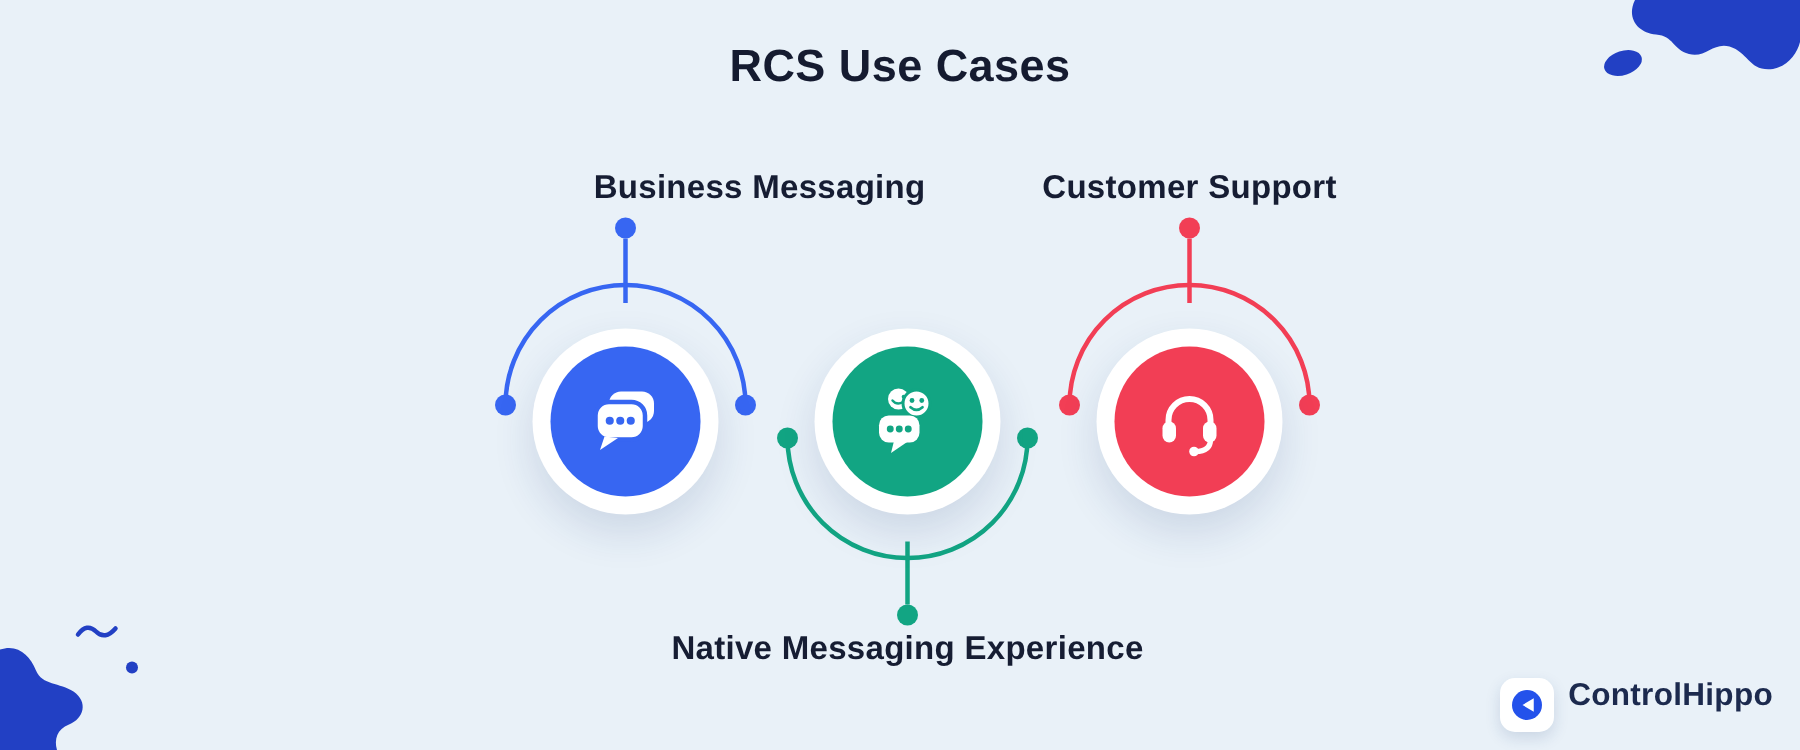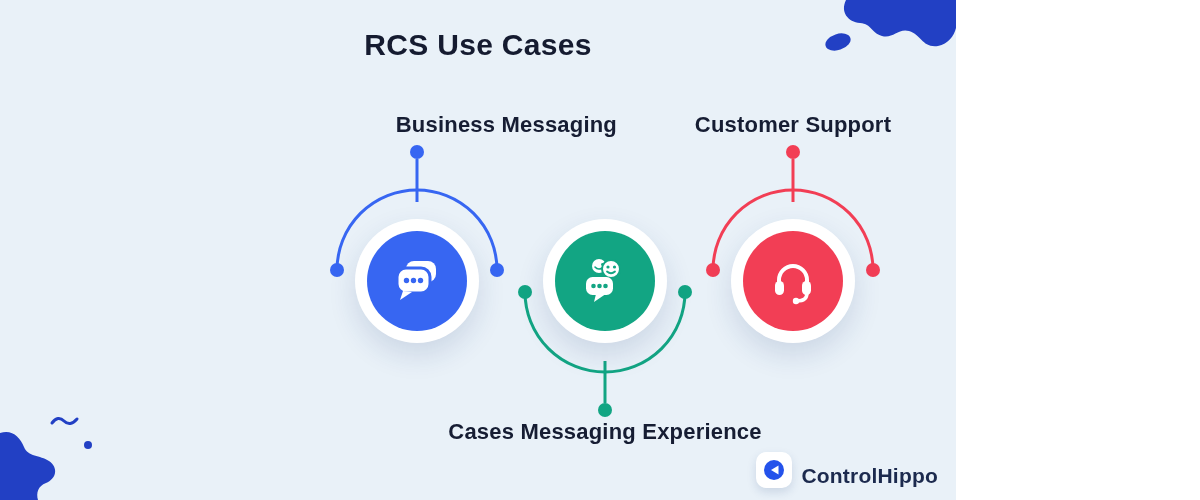--- a/index.html
+++ b/index.html
@@ -1,19 +1,19 @@
 <!DOCTYPE html>
 <html><head>
 <meta charset="utf-8">
 <style>
   html,body{margin:0;padding:0;}
   body{font-family:"Liberation Sans", sans-serif;}
   .stage{
     position:relative;
-    width:956px;height:500px;
+    width:1200px;height:500px;
     background:#E9F1F8;
     overflow:hidden;
   }
   .title{
     position:absolute;top:28px;left:0;width:100%;
     margin:0;text-align:center;
     font-size:30px;font-weight:800;color:#151B30;letter-spacing:.3px;
   }
   .node-label{
     position:absolute;width:400px;text-align:center;
@@ -39,21 +39,21 @@
     width:100px;height:100px;border-radius:50%;
     display:flex;align-items:center;justify-content:center;
   }
   .bg-blue{background:#3766F2;}
   .bg-green{background:#12A583;}
   .bg-red{background:#F23E55;}
   .blob-tr{position:absolute;top:0;right:0;}
   .blob-bl{position:absolute;bottom:0;left:0;}
   .logo{
     position:absolute;right:18px;bottom:12px;
-    display:flex;align-items:flex-end;gap:9px;
+    display:flex;align-items:flex-start;gap:9px;
   }
   .logo-badge{
     width:36px;height:36px;border-radius:10px;background:#ffffff;
     box-shadow:0 4px 10px rgba(30,60,120,0.15);
     display:flex;align-items:center;justify-content:center;
   }
   .logo-text{
     font-size:21px;font-weight:800;color:#1C2A4E;letter-spacing:.2px;
   }
 </style>
@@ -70,21 +70,21 @@
   <svg class="blob-bl" width="140" height="95" viewBox="0 0 140 95">
     <path d="M0 95 L0 28 C12 24 20 32 24 42 C28 52 40 50 49 56 C59 63 56 74 46 78 C38 81 36 88 38 95 Z" fill="#2240C4"></path>
     <path d="M52 18 Q58 10 64 16 Q70 22 77 14" fill="none" stroke="#2240C4" stroke-width="3" stroke-linecap="round"></path>
     <circle cx="88" cy="40" r="4" fill="#2240C4"></circle>
   </svg>
 
   <h1 class="title">RCS Use Cases</h1>
 
   <div class="node-label label-bm">Business Messaging</div>
   <div class="node-label label-cs">Customer Support</div>
-  <div class="node-label label-nm">Cases Messaging Experience</div>
+  <div class="node-label label-nm">Native Messaging Experience</div>
 
   <svg class="connector conn-bm" viewBox="0 0 200 280">
     <circle cx="100" cy="11" r="7" fill="#3766F2"></circle>
     <line x1="100" y1="18" x2="100" y2="61" stroke="#3766F2" stroke-width="3"></line>
     <path d="M 20 129 A 80 80 0 1 1 180 129" fill="none" stroke="#3766F2" stroke-width="3"></path>
     <circle cx="20" cy="129" r="7" fill="#3766F2"></circle>
     <circle cx="180" cy="129" r="7" fill="#3766F2"></circle>
   </svg>
 
   <svg class="connector conn-nm" viewBox="0 0 200 280">

